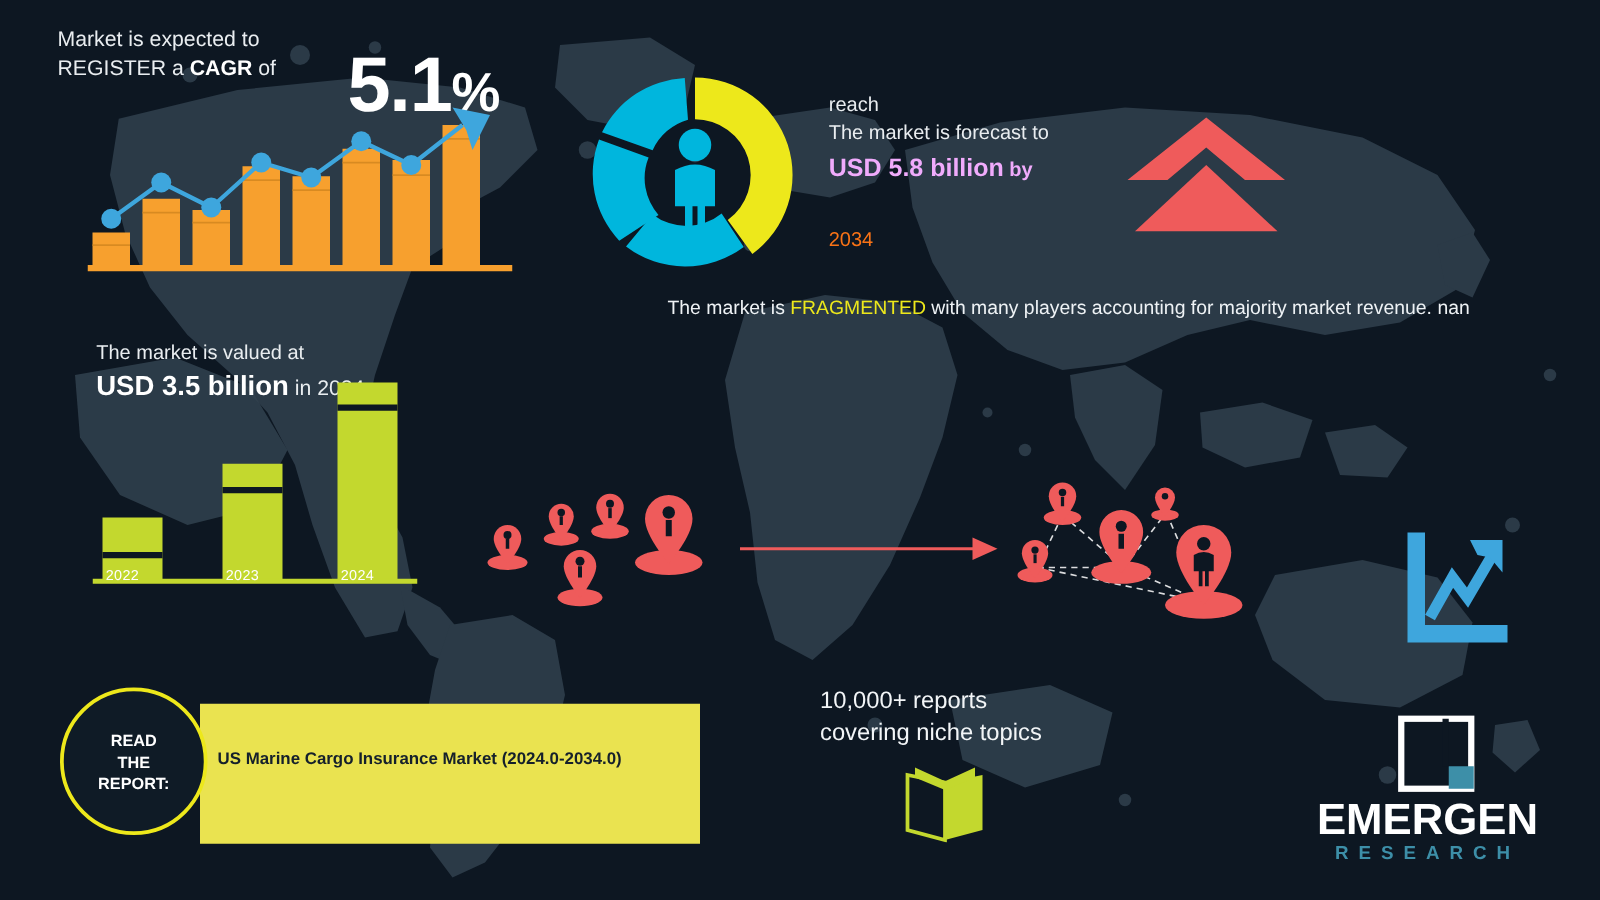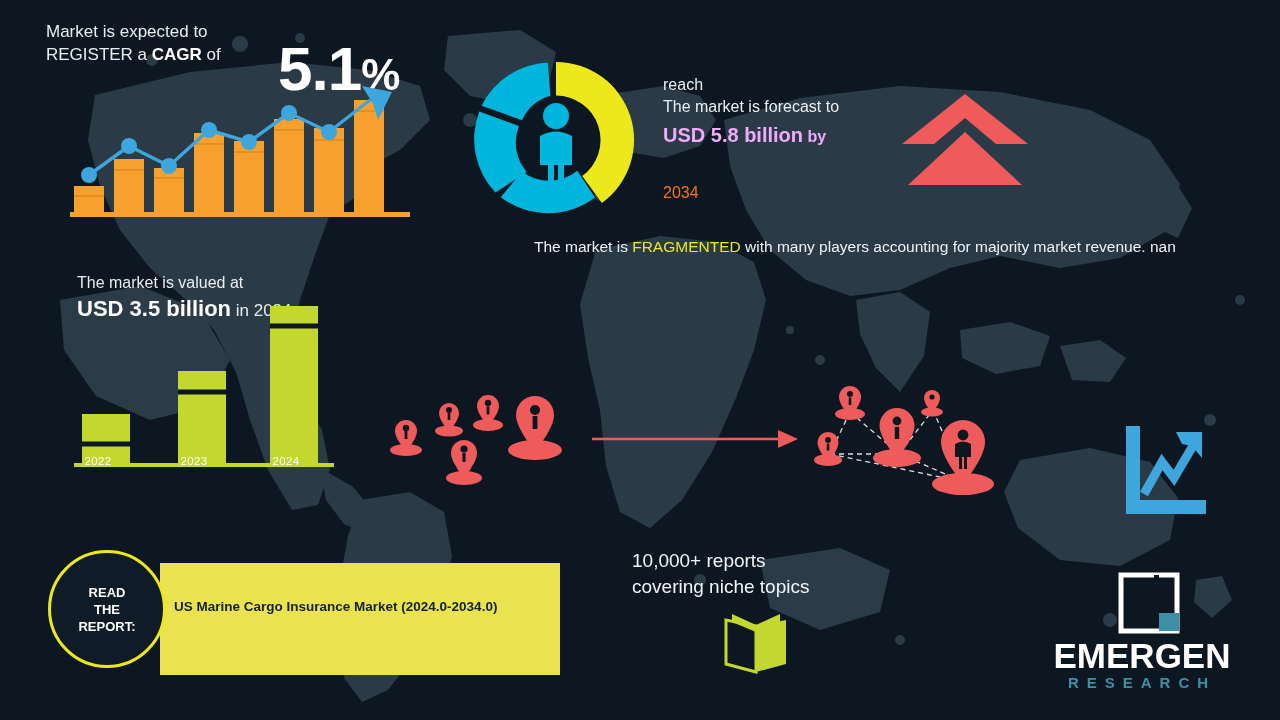--- a/index.html
+++ b/index.html
@@ -74,21 +74,21 @@
     left:48px; top:550px; width:118px; height:118px;
     border-radius:50%; background:#0f1b26; border:3px solid #ede81b;
     display:flex; align-items:center; justify-content:center;
   }
   #cta-circle-label {
     color:#ffffff; font-size:13px; font-weight:700; text-align:center; line-height:17px;
   }
 
   
   #reports-block { left:632px; top:548px; width:300px; }
-  #reports-block p { font-size:19px; line-height:26px; color:#f2f5f7; font-weight:500; }
+  #reports-block p { font-size:19px; line-height:26px; color:#f2f5f7; font-weight:500;margin-left:24px; }
   #book-icon { left:722px; top:612px; width:68px; height:62px; }
 
   
   #logo { left:1022px; top:572px; width:240px; height:130px; }
   #logo-mark { position:absolute; left:96px; top:0px; width:62px; height:62px; }
   #logo-name {
     position:absolute; left:0; top:64px; width:240px; text-align:center;
     font-size:35px; font-weight:700; color:#ffffff; letter-spacing:0px; line-height:40px;
   }
   #logo-sub {

